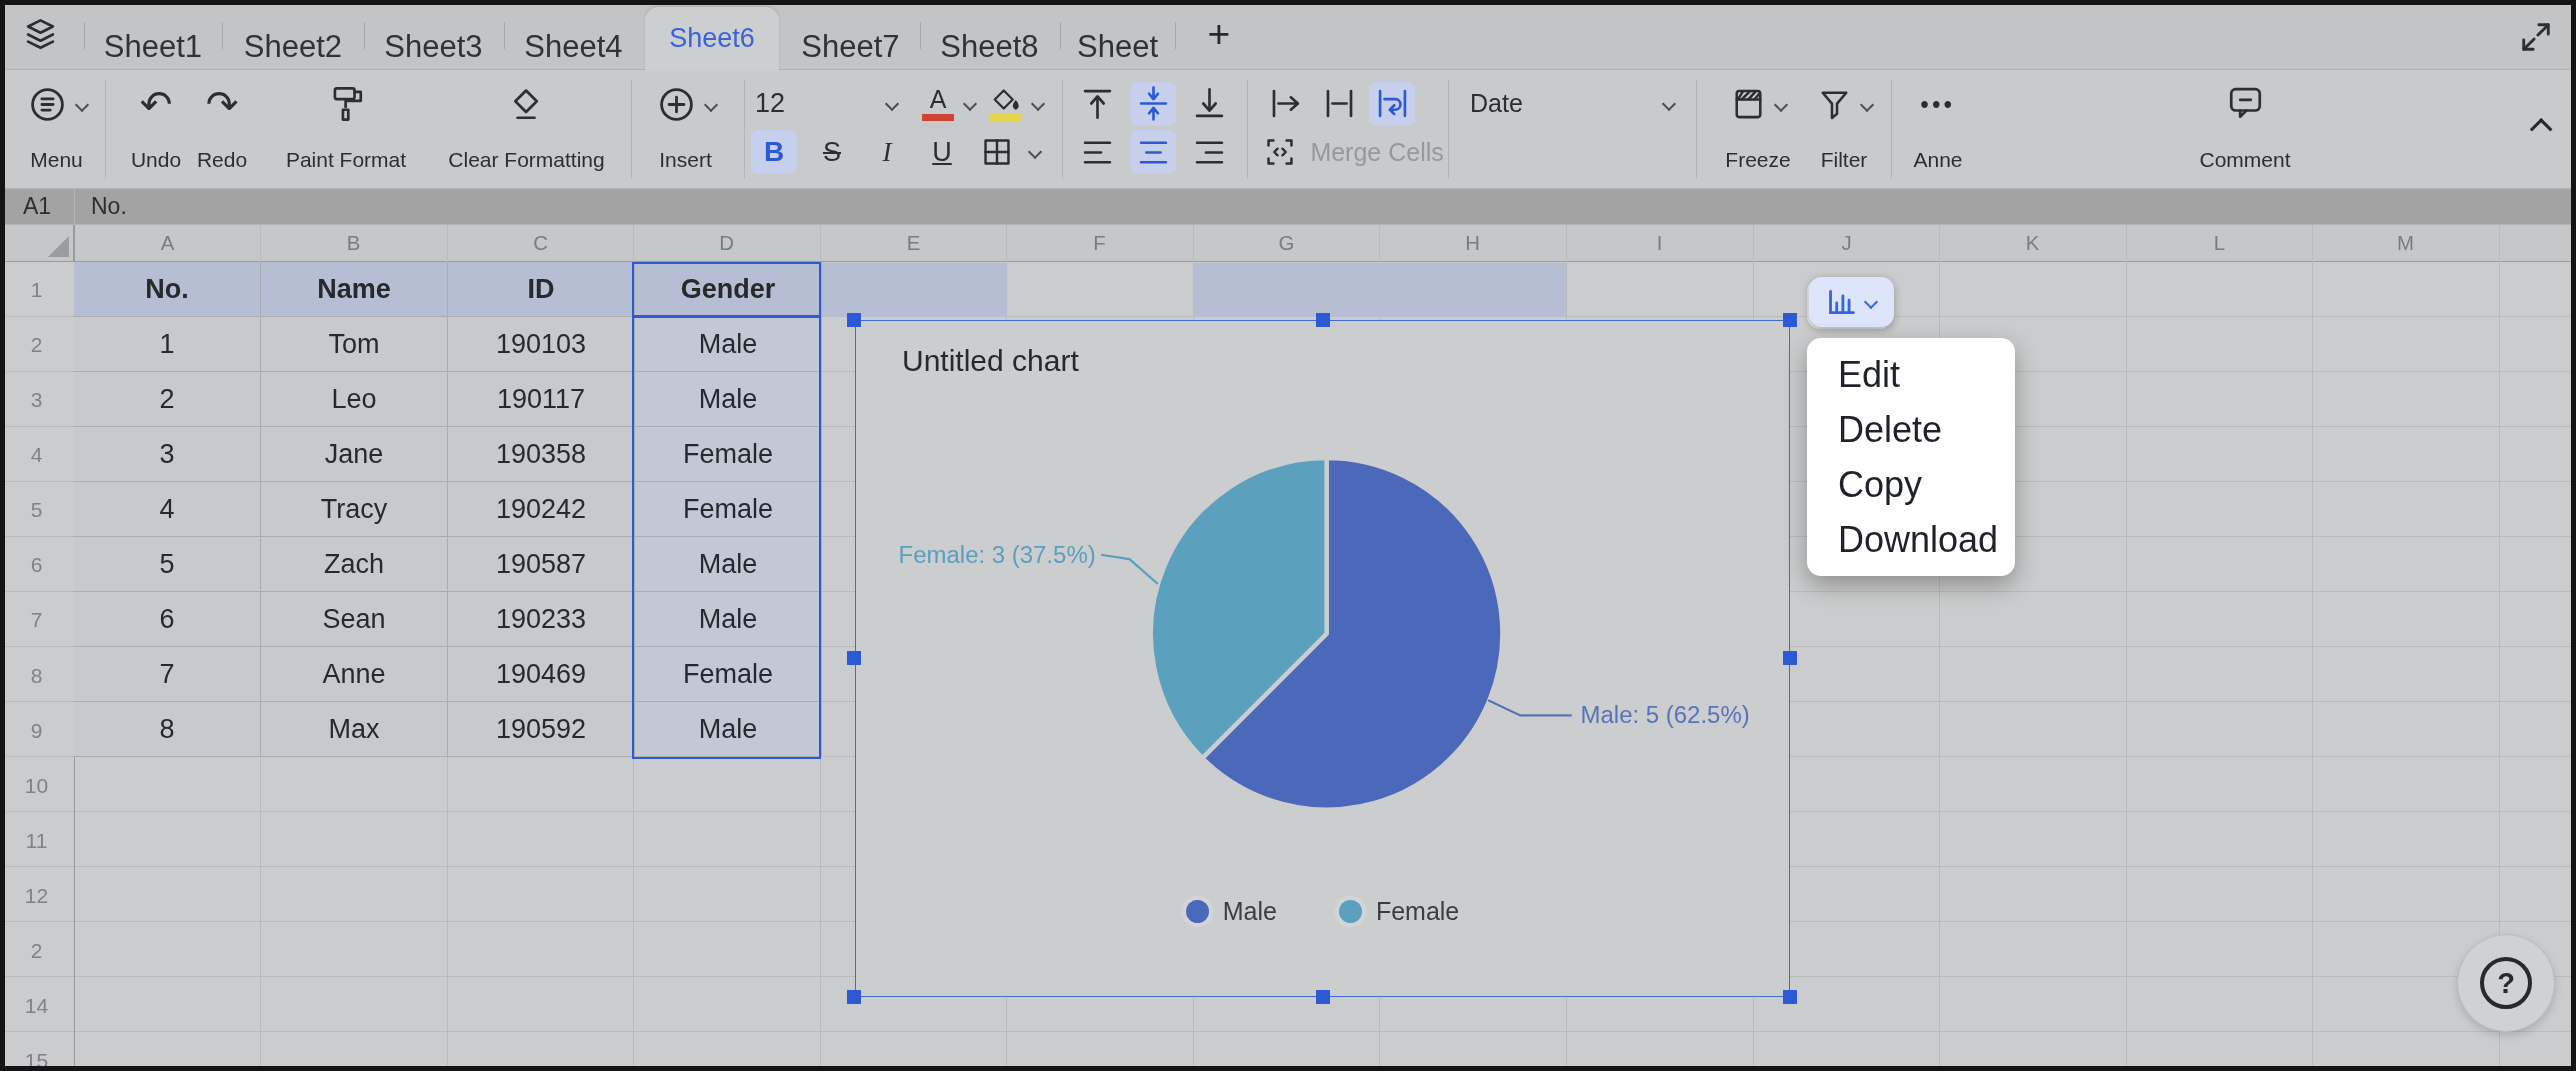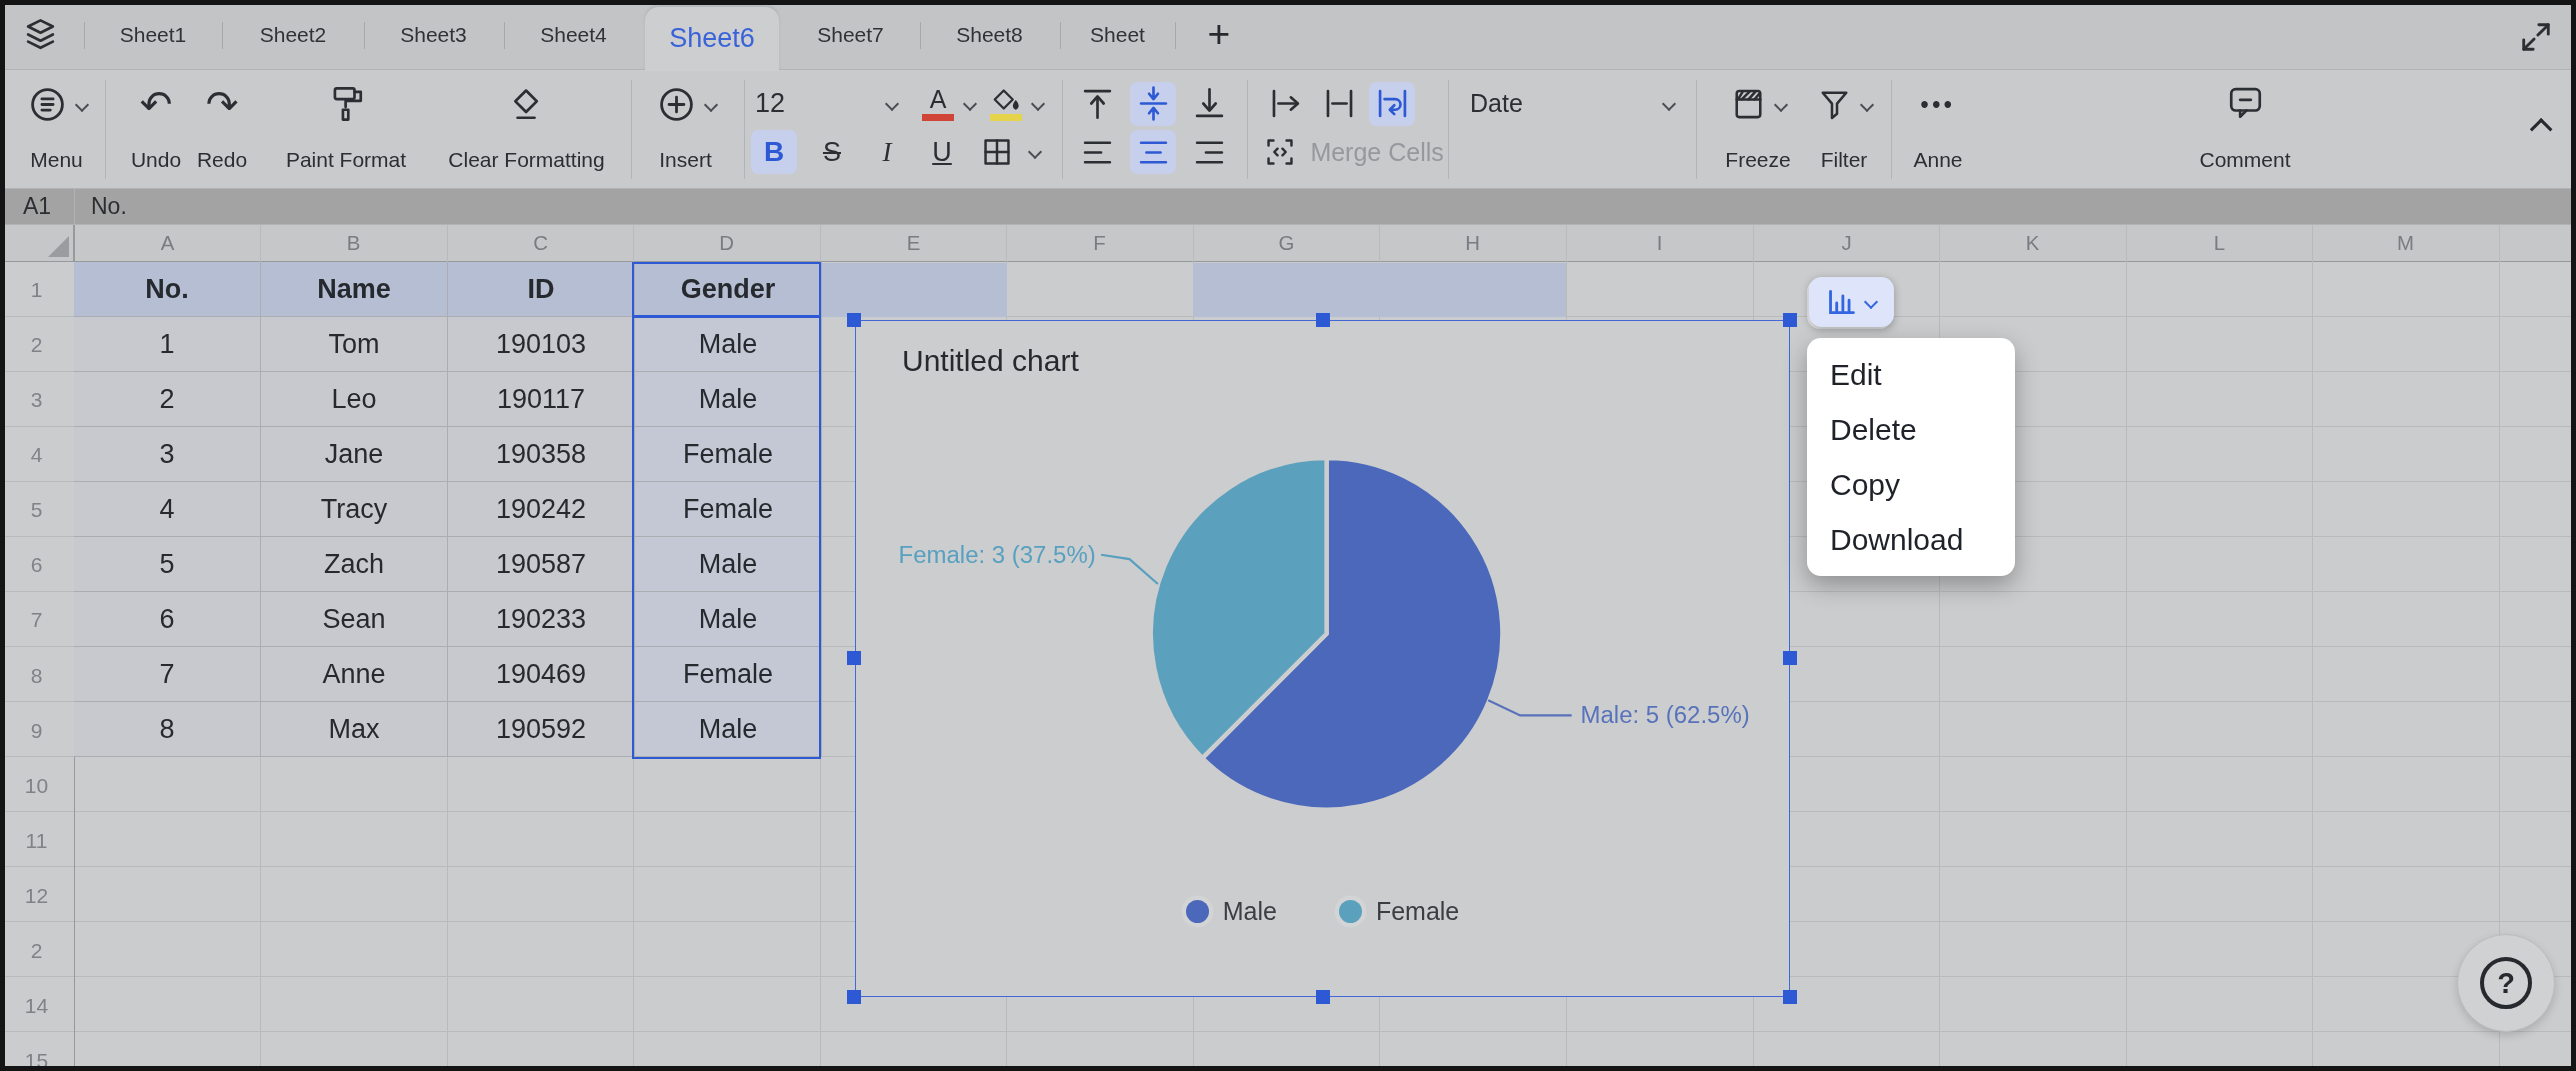--- a/index.html
+++ b/index.html
@@ -8,21 +8,21 @@
   .abs{position:absolute;}
   svg{display:block;}
   .ic{stroke:#2b2e33;fill:none;stroke-width:3;stroke-linecap:round;stroke-linejoin:round;}
   .chev{display:inline-block;width:9.8px;height:9.8px;border-right:2.7px solid #4a4d52;border-bottom:2.7px solid #4a4d52;transform:rotate(45deg);}
   .chev.sm{width:8px;height:8px;border-width:2.2px;}
   .chev.blue{border-color:#3366e0;}
   .chev.up{transform:rotate(225deg);border-width:3.1px;width:13.3px;height:13.3px;border-color:#26292e;}
 
   
   .tabbar{position:absolute;left:0;top:0;width:100%;height:69px;background:#c3c4c6;border-bottom:1.8px solid #b1b2b4;}
-  .tablabel{position:absolute;top:0;height:69px;line-height:69px;text-align:center;font-size:21px;color:#2f3237;}
+  .tablabel{position:absolute;top:12px;height:69px;line-height:69px;text-align:center;font-size:31px;color:#2f3237;}
   .tabdiv{position:absolute;top:22px;width:0.9px;height:27px;background:#a7a8aa;}
   .activetab{position:absolute;left:645px;top:7px;width:134px;height:64px;background:#cdcecf;border-radius:14px 14px 0 0;box-shadow:0 -1.8px 3.6px rgba(0,0,0,.08);}
   .activetab span{display:block;line-height:62px;text-align:center;font-size:27px;color:#3a62d9;}
   .addtab{position:absolute;left:1197px;top:12.4px;width:44px;height:44px;line-height:43px;text-align:center;font-size:39px;font-weight:300;color:#26292e;}
 
   
   .toolbar{position:absolute;left:0;top:71px;width:100%;height:117px;background:#c9cacb;border-bottom:0.9px solid #b2b3b5;}
   .tool{position:absolute;top:10.7px;height:96px;display:flex;flex-direction:column;align-items:center;justify-content:space-between;padding-bottom:5.3px;box-sizing:border-box;}
   .tool .lbl{font-size:21px;color:#2b2e33;white-space:nowrap;}
   .iconrow{display:flex;align-items:center;gap:9px;height:46px;}
@@ -72,21 +72,21 @@
   .handle{position:absolute;width:14px;height:14px;background:#2d59d4;z-index:4;}
   .legend{position:absolute;left:0;right:0;top:576px;display:flex;justify-content:center;gap:62px;align-items:center;}
   .legenditem{display:flex;align-items:center;gap:14px;}
   .ldot{width:23px;height:23px;border-radius:50%;box-shadow:0 0 0 4.4px #d3d4d6;}
   .ltext{font-size:25px;color:#3a3d42;}
 
   .chartbtn{position:absolute;left:1809px;top:277px;width:85px;height:50px;background:#dee4f9;border-radius:12.4px;
             display:flex;align-items:center;justify-content:center;gap:9px;box-shadow:0 2.7px 9px rgba(0,0,0,.28), -1.8px 1.8px 0 rgba(255,255,255,.7);z-index:5;}
   .menu{position:absolute;left:1807px;top:338px;width:208px;background:#ffffff;border-radius:14px;padding:9px 0;
         box-shadow:0 9px 25px rgba(0,0,0,.30);z-index:6;}
-  .menuitem{height:55px;line-height:55px;padding-left:23px;font-size:30px;color:#1f2329;}
+  .menuitem{height:55px;line-height:55px;padding-left:31px;font-size:36px;color:#1f2329;}
 
   .helpbtn{position:absolute;left:2457px;top:934px;width:96px;height:96px;border-radius:50%;background:#d0d1d3;
            border:0.9px solid #bbbcbe;box-shadow:0 3.6px 9px rgba(0,0,0,.15);display:flex;align-items:center;justify-content:center;z-index:5;}
   .qring{width:44px;height:44px;border:4px solid #26292e;border-radius:50%;display:flex;align-items:center;justify-content:center;font-size:29px;font-weight:700;color:#26292e;}
 
   .frame{position:absolute;left:0;top:0;right:0;bottom:0;border:5.3px solid #141414;pointer-events:none;z-index:50;box-sizing:border-box;}
 </style>
 </head>
 <body>
 

